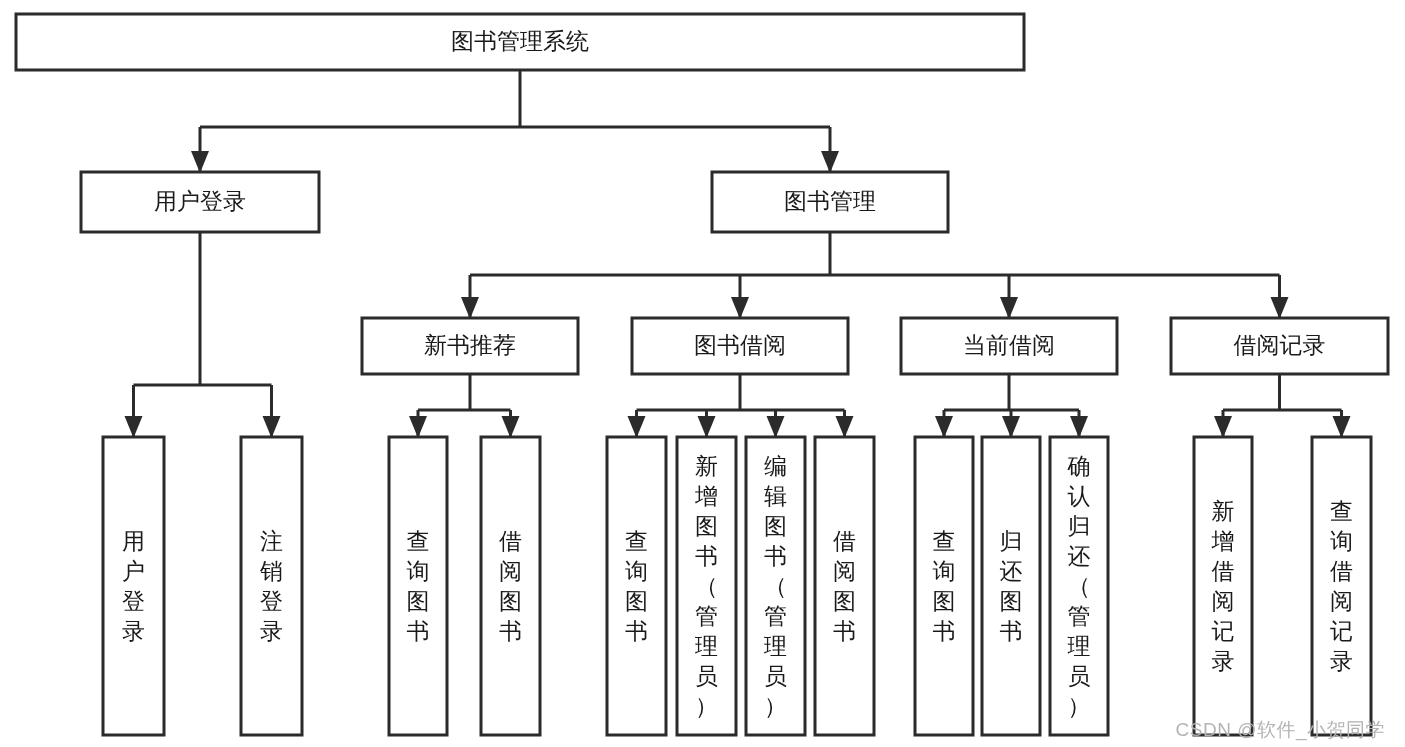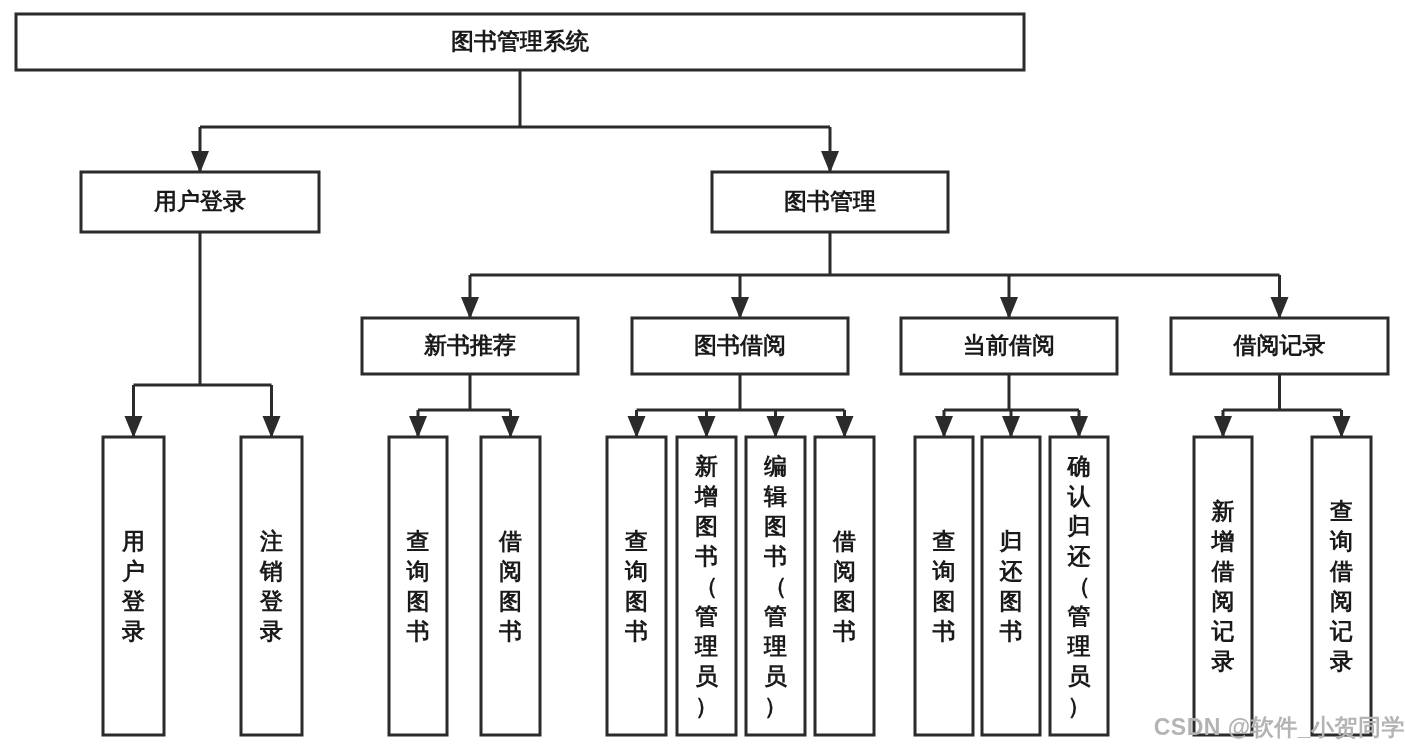--- a/index.html
+++ b/index.html
@@ -11,21 +11,20 @@
     width: 1405px;
     height: 747px;
     font-family: "Liberation Sans", "DejaVu Sans", sans-serif;
     overflow: hidden;
     position: relative;
   }
   #diagram-root {
     position: relative;
     width: 1405px;
     height: 747px;
-    font-weight: bold;
   }
   svg.diagram-svg {
     position: absolute;
     top: 0;
     left: 0;
     width: 1405px;
     height: 747px;
     display: block;
   }
   .node-rect {
@@ -50,24 +49,24 @@
     dominant-baseline: middle;
   }
   .node-label-v {
     font-family: "Liberation Sans", "DejaVu Sans", sans-serif;
     font-size: 23px;
     fill: #1a1a1a;
     text-anchor: middle;
   }
   .watermark {
     position: absolute;
-    right: 0;
+    right: 20px;
     bottom: 4px;
     font-family: "Liberation Sans", "DejaVu Sans", sans-serif;
-    font-size: 23px;
+    font-size: 19px;
     color: #b4b4b4;
     white-space: nowrap;
     letter-spacing: 0.5px;
     pointer-events: none;
   }
 </style>
 </head>
 <body>
 
 <div id="diagram-root">

